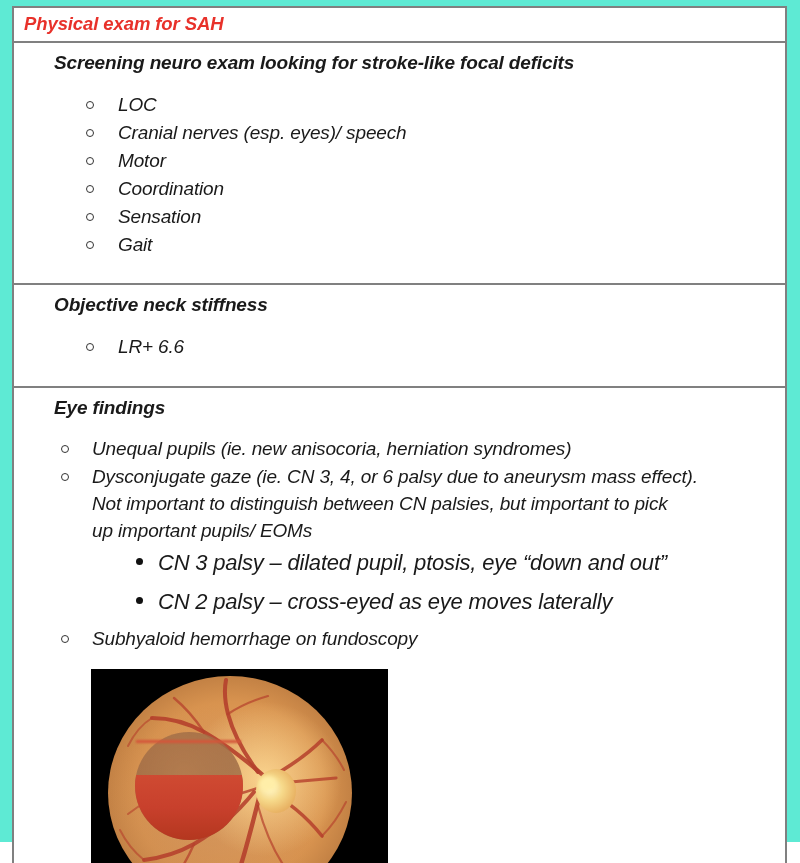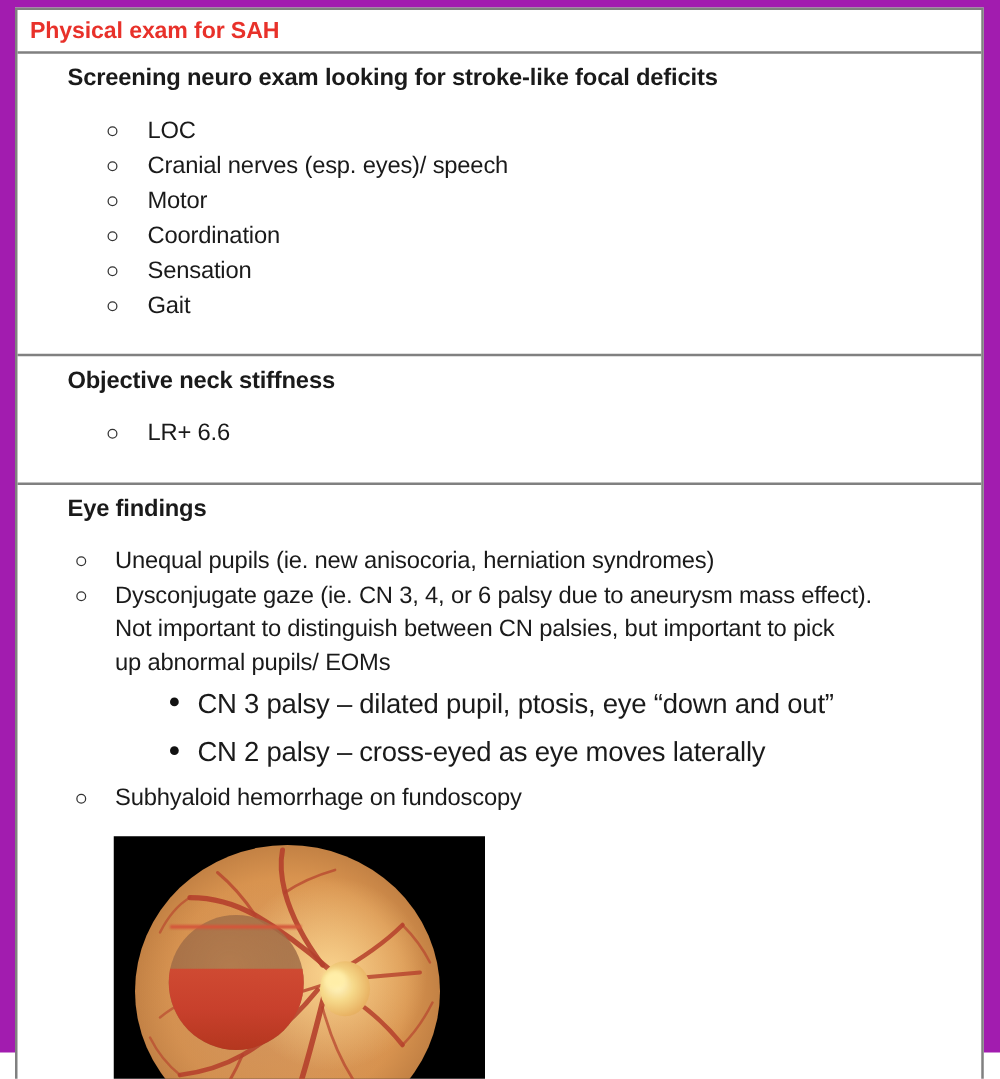--- a/index.html
+++ b/index.html
@@ -12,21 +12,22 @@
     height: 863px;
     font-family: "Liberation Sans", sans-serif;
     color: #000000;
     overflow: hidden;
   }
 
   .page {
     position: relative;
     width: 800px;
     height: 842px;
-    background: #a21caf;
+    background: #5eead4;
+    font-style: italic;
   }
 
   
   .exam-table {
     position: absolute;
     left: 12px;
     top: 6px;
     width: 775px;
     border: 2px solid #808080;
     border-collapse: collapse;
@@ -297,21 +298,21 @@
 
         <li>
           <span class="hollow-bullet"></span>
           <span>Unequal pupils (ie. new anisocoria, herniation syndromes)</span>
         </li>
 
         <li>
           <span class="hollow-bullet"></span>
           <span>Dysconjugate gaze (ie. CN 3, 4, or 6 palsy due to aneurysm mass effect).</span>
           <span class="wrap-line">Not important to distinguish between CN palsies, but important to pick</span>
-          <span class="wrap-line">up abnormal pupils/ EOMs</span>
+          <span class="wrap-line">up important pupils/ EOMs</span>
 
           <ul class="level2">
             <li>
               <span class="solid-bullet"></span>
               <span>CN 3 palsy – dilated pupil, ptosis, eye “down and out”</span>
             </li>
             <li>
               <span class="solid-bullet"></span>
               <span>CN 2 palsy – cross-eyed as eye moves laterally</span>
             </li>

